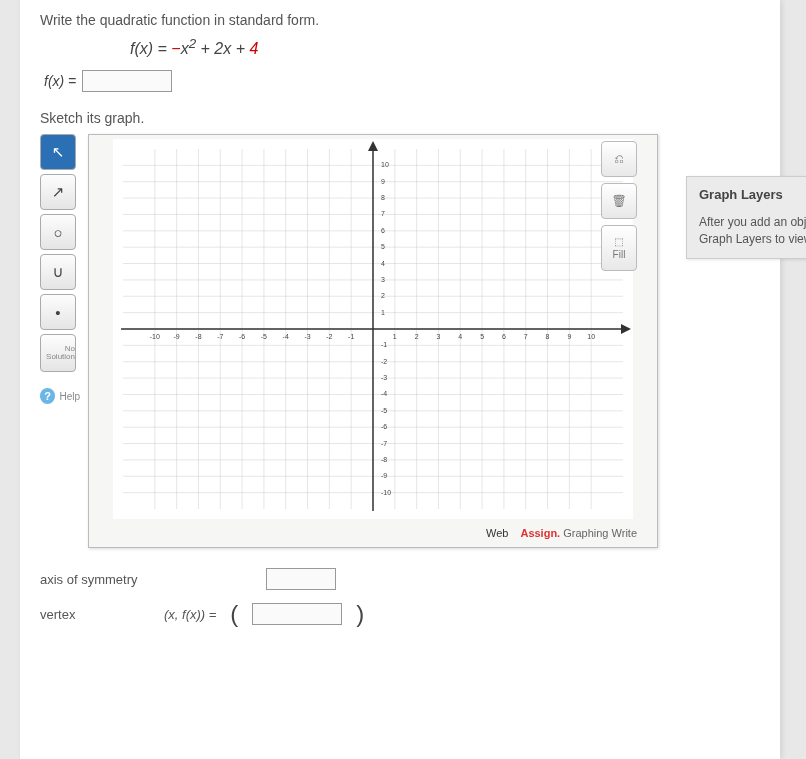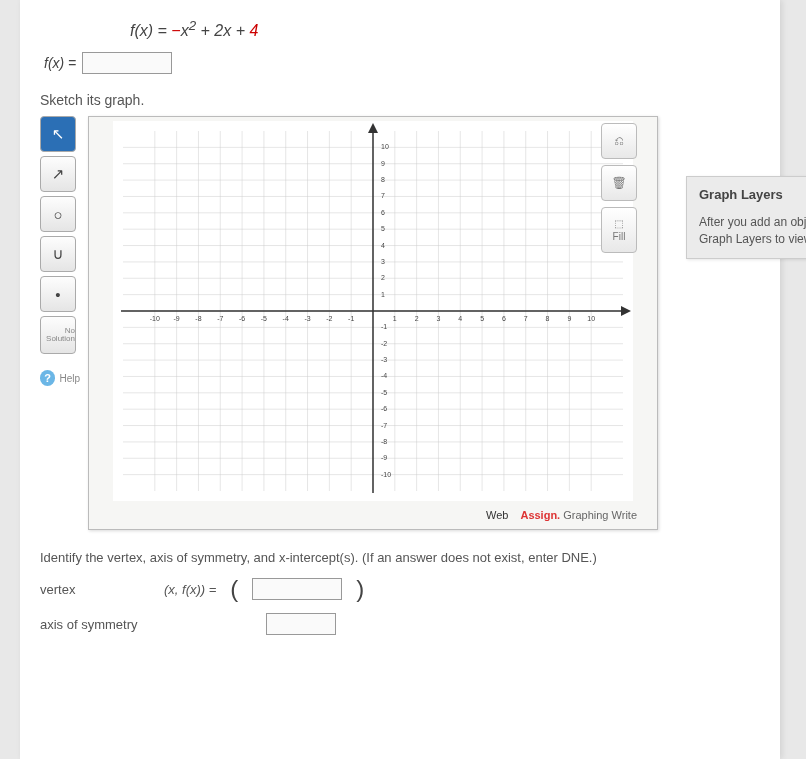--- a/index.html
+++ b/index.html
@@ -160,20 +160,21 @@
   margin-top: 10px;
 }
 .answer-label { width: 110px; }
 .paren { font-size: 24px; color: #444; }
 .middle-eq { font-style: italic; }
 </style>
 </head>
 <body>
 
 <div class="page">
+  <div class="prompt">Write the quadratic function in standard form.</div>
 
   <div class="equation">
     <span>f(x) = </span><span class="neg">−</span><span>x</span><sup>2</sup><span> + 2x + </span><span class="const">4</span>
   </div>
 
   <div class="fx-line">
     <span class="fx-label">f(x) =</span>
     <input class="input-box" type="text" value="" style="">
   </div>
 
@@ -319,32 +320,31 @@
         </div>
       </div>
 
       <div class="branding">
         <span class="wa"><span>Web</span><span class="assign">Assign.</span></span><span> Graphing Write</span>
       </div>
     </div>
   </div>
 
   <div class="bottom-q">
-    <div>Identify the vertex, axis of symmetry, and x-intercept(s). (If an answer does not exist, enter DNE.)</div>
+    <div class="answer-row">
+      <span class="answer-label">axis of symmetry</span>
+      <span style="width:88px"></span>
+      <input class="input-box small-box" type="text" value="" style="">
+    </div>
     <div class="answer-row">
       <span class="answer-label">vertex</span>
       <span class="middle-eq">(x, f(x)) =</span>
       <span class="paren">(</span>
       <input class="input-box" type="text" value="" style="">
       <span class="paren">)</span>
     </div>
-    <div class="answer-row">
-      <span class="answer-label">axis of symmetry</span>
-      <span style="width:88px"></span>
-      <input class="input-box small-box" type="text" value="" style="">
-    </div>
   </div>
 </div>
 
 <div class="layers-panel">
   <h4>Graph Layers</h4>
   <p>After you add an object to the graph can use Graph Layers to view and e properties.</p>
 </div>
 
 </body></html>

